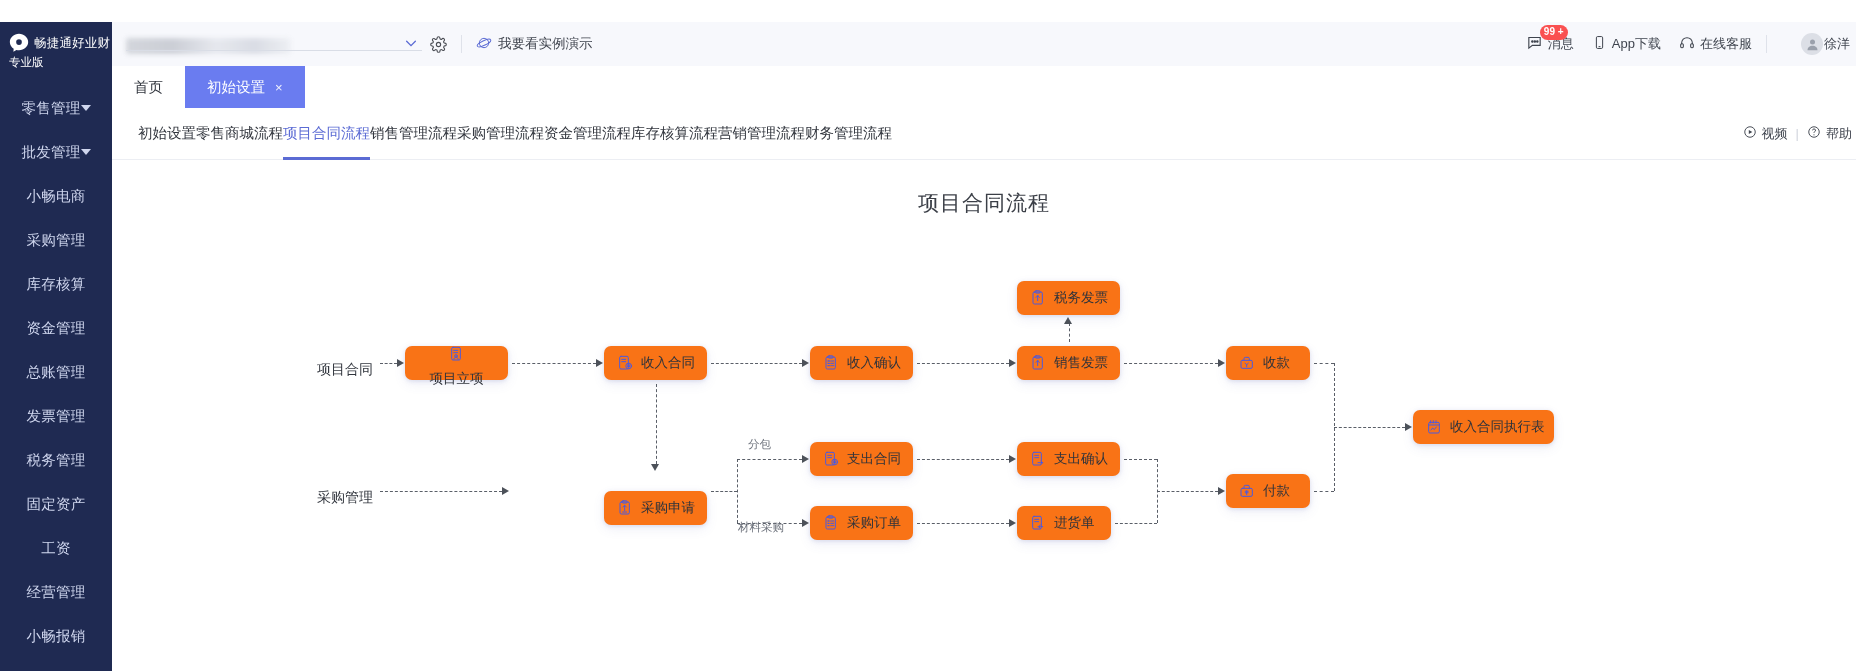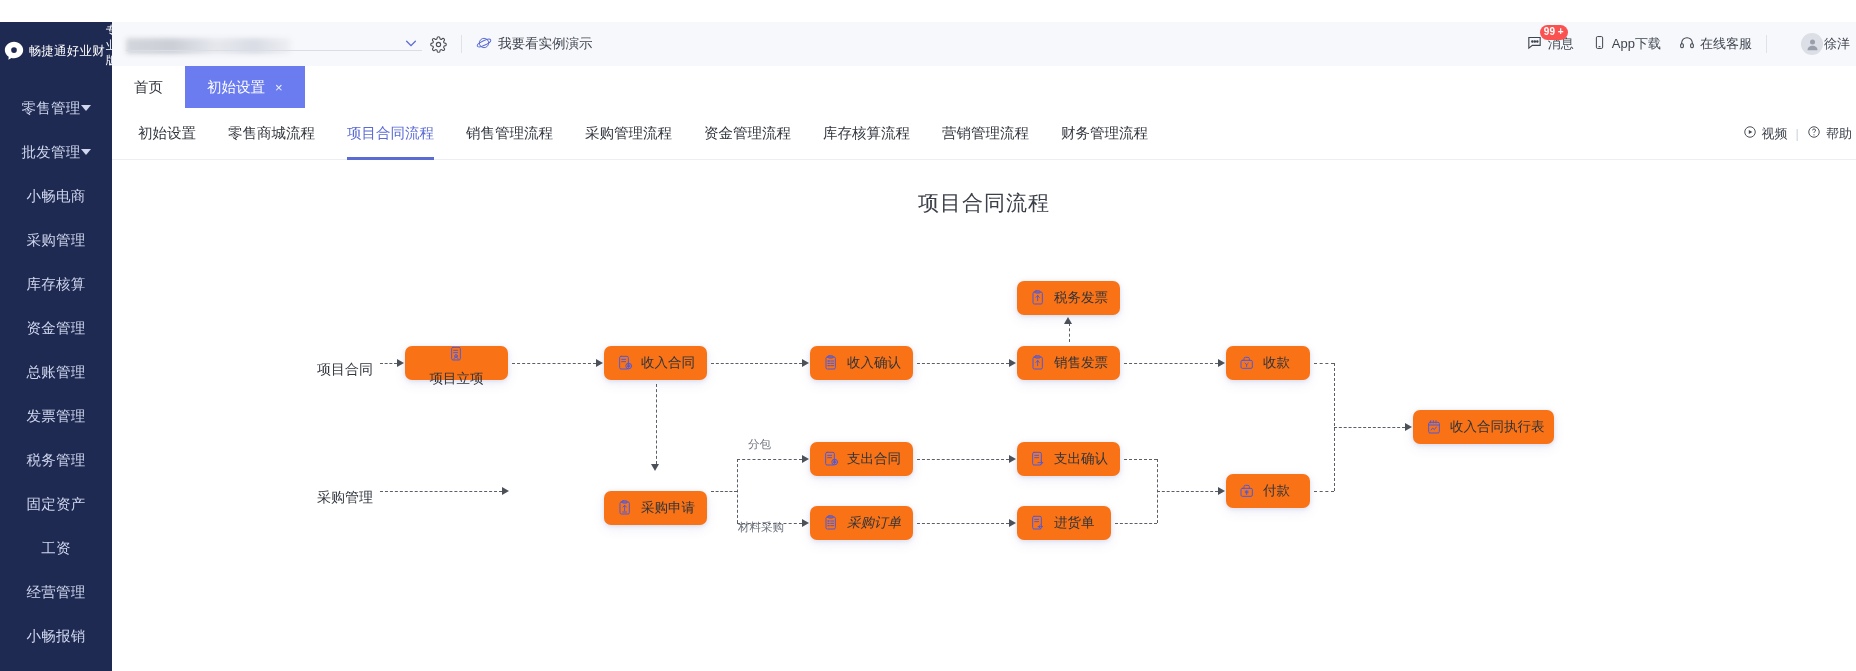--- a/index.html
+++ b/index.html
@@ -10,21 +10,21 @@
     background: #ffffff;
   }
   .app { position: relative; width: 1856px; height: 671px; background:#fff; }
 
   
   .sidebar {
     position: absolute; left:0; top:22px; width:112px; height:649px;
     background:#1f2a52;
     overflow:hidden;
   }
-  .brand { height: 58px; display:flex; flex-direction:row; justify-content:center; padding-left:8px; }
+  .brand { height: 58px; display:flex; flex-direction:column; justify-content:center; padding-left:8px; }
   .brand-row { display:flex; align-items:center; gap:4px; }
   .brand-logo { width:22px; height:22px; flex:0 0 22px; }
   .brand-name { color:#fff; font-size:12.5px; letter-spacing:.2px; white-space:nowrap; }
   .brand-sub { color:#fff; font-size:11.5px; margin-top:1px; padding-left:1px; }
   .nav { margin-top:6px; }
   .nav-item {
     height:44px; display:flex; align-items:center; justify-content:center;
     color:#cfd6ee; font-size:14.5px; letter-spacing:.3px; cursor:pointer;
   }
   .caret { width:0;height:0;border-left:5px solid transparent;border-right:5px solid transparent;border-top:6px solid #cfd6ee; }
@@ -57,21 +57,21 @@
   
   .tabbar { position:absolute; left:112px; top:66px; right:0; height:42px; background:#fff; display:flex; align-items:flex-end; }
   .tab { height:42px; display:flex;align-items:center;justify-content:center;
          font-size:14.5px; padding:0 22px; cursor:pointer; color:#32363e; }
   .tab.active { background:#6a7cf0; color:#fff; }
   .tab .x { margin-left:10px; font-size:13px; opacity:.9; }
 
   
   .subnav { position:absolute; left:112px; top:108px; right:0; height:52px; background:#fff;
             border-bottom:1px solid #eceef3; display:flex; align-items:center; }
-  .subtab { font-size:14.5px; color:#32363e; padding:0 0 0 0; margin-left:32px; cursor:pointer;
+  .subtab { font-size:14.5px; color:#32363e; padding:0 0 0 0; cursor:pointer;
             height:52px; display:flex;align-items:center; position:relative; white-space:nowrap;}
   .subtab:first-child { margin-left:26px; }
   .subtab.active { color:#5b6bd4; }
   .subtab.active::after { content:""; position:absolute; left:0;right:0;bottom:0;height:2.5px;background:#5b6bd4; }
   .subnav-right { margin-left:auto; display:flex;align-items:center;gap:0; padding-right:4px; font-size:13px; color:#40454f; }
   .snr-item { display:flex;align-items:center;gap:5px;cursor:pointer; }
   .snr-div { margin:0 8px; color:#d0d4dd; }
 
   
   .canvas { position:absolute; left:112px; top:161px; right:0; bottom:0; background:#fff; overflow:hidden; }
@@ -390,21 +390,21 @@
           <span style="display: flex;">
             <svg class="ico" viewBox="0 0 22 24" fill="none" stroke="#4b5ae0" stroke-width="1.5" stroke-linecap="round" stroke-linejoin="round">
               <rect x="3" y="2" width="13" height="19" rx="2"></rect>
               <line x1="6" y1="6.5" x2="12" y2="6.5"></line>
               <line x1="6" y1="10" x2="12" y2="10"></line>
               <path d="M11 17.5h7M15.5 15l2.5 2.5-2.5 2.5"></path>
             </svg>
           </span>
           <span>支出确认</span>
         </div>
-        <div class="node" style="left: 698px; top: 345px; width: 103px; font-style: italic;">
+        <div class="node" style="left: 698px; top: 345px; width: 103px;">
           <span style="display: flex;">
             <svg class="ico" viewBox="0 0 22 24" fill="none" stroke="#4b5ae0" stroke-width="1.5" stroke-linecap="round" stroke-linejoin="round">
               <rect x="3.5" y="3" width="14" height="18" rx="2"></rect>
               <rect x="7" y="1.2" width="7" height="3.4" rx="1"></rect>
               <path d="M6.5 9h1.6M6.5 12.5h1.6M6.5 16h1.6" stroke-width="2"></path>
               <line x1="10.5" y1="9" x2="15" y2="9"></line>
               <line x1="10.5" y1="12.5" x2="15" y2="12.5"></line>
               <line x1="10.5" y1="16" x2="15" y2="16"></line>
             </svg>
           </span>

